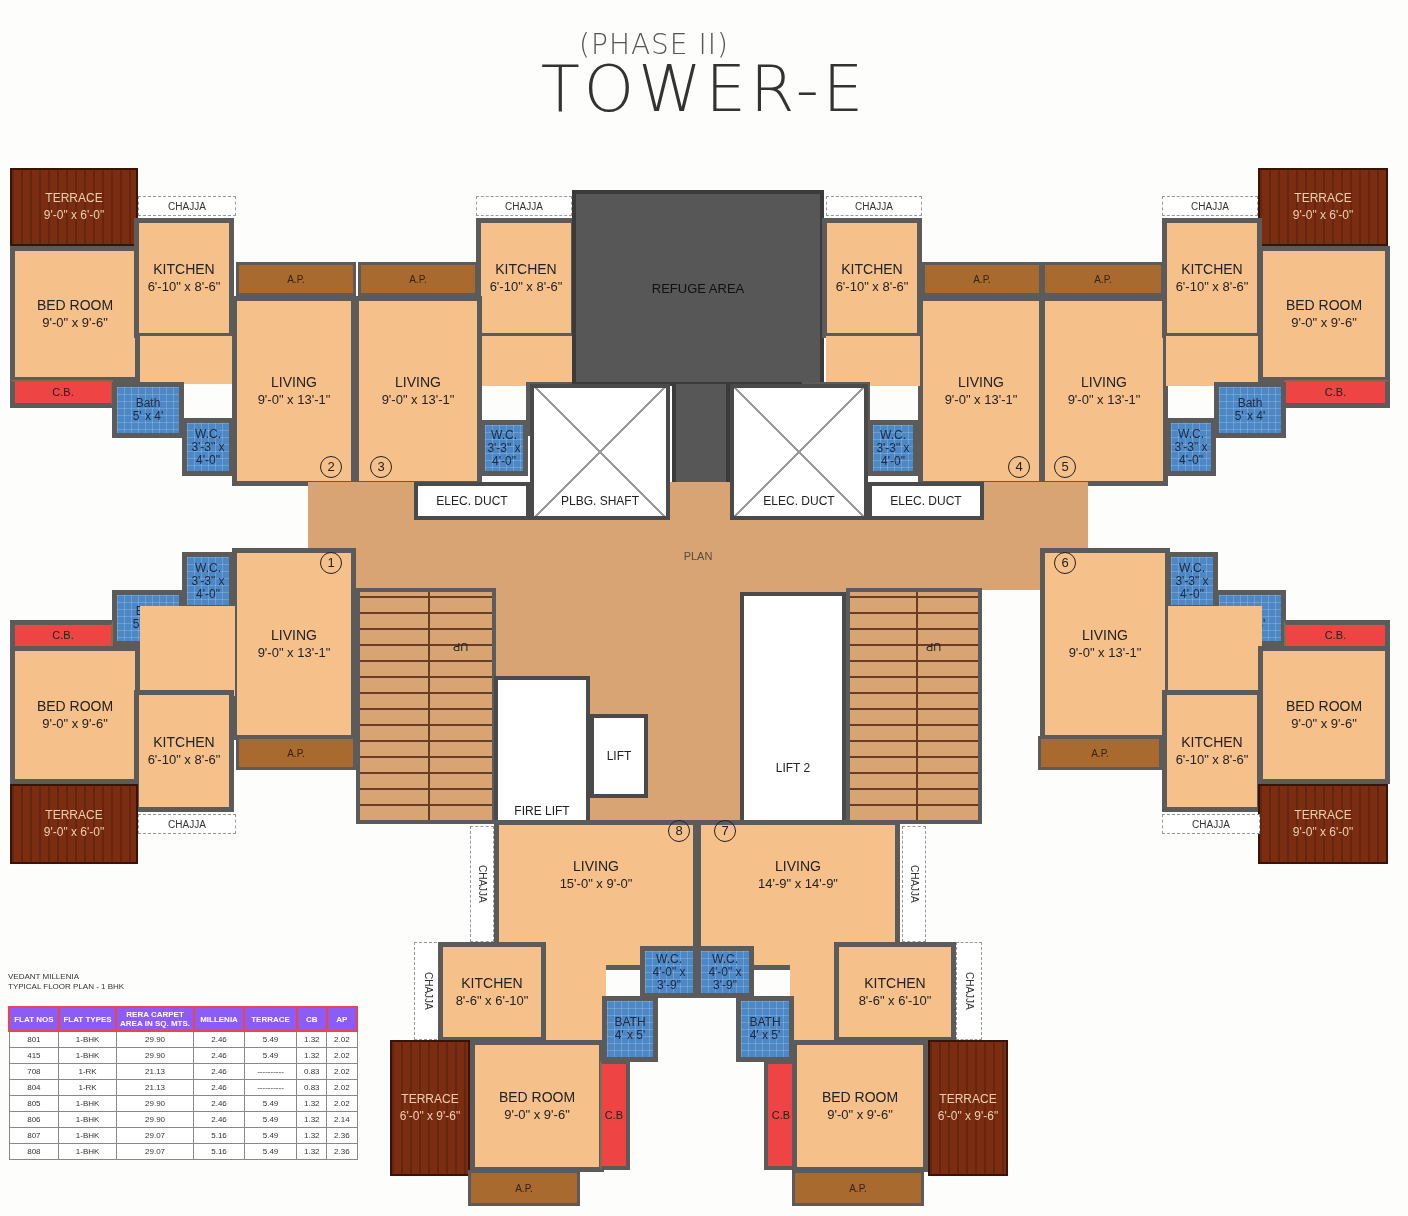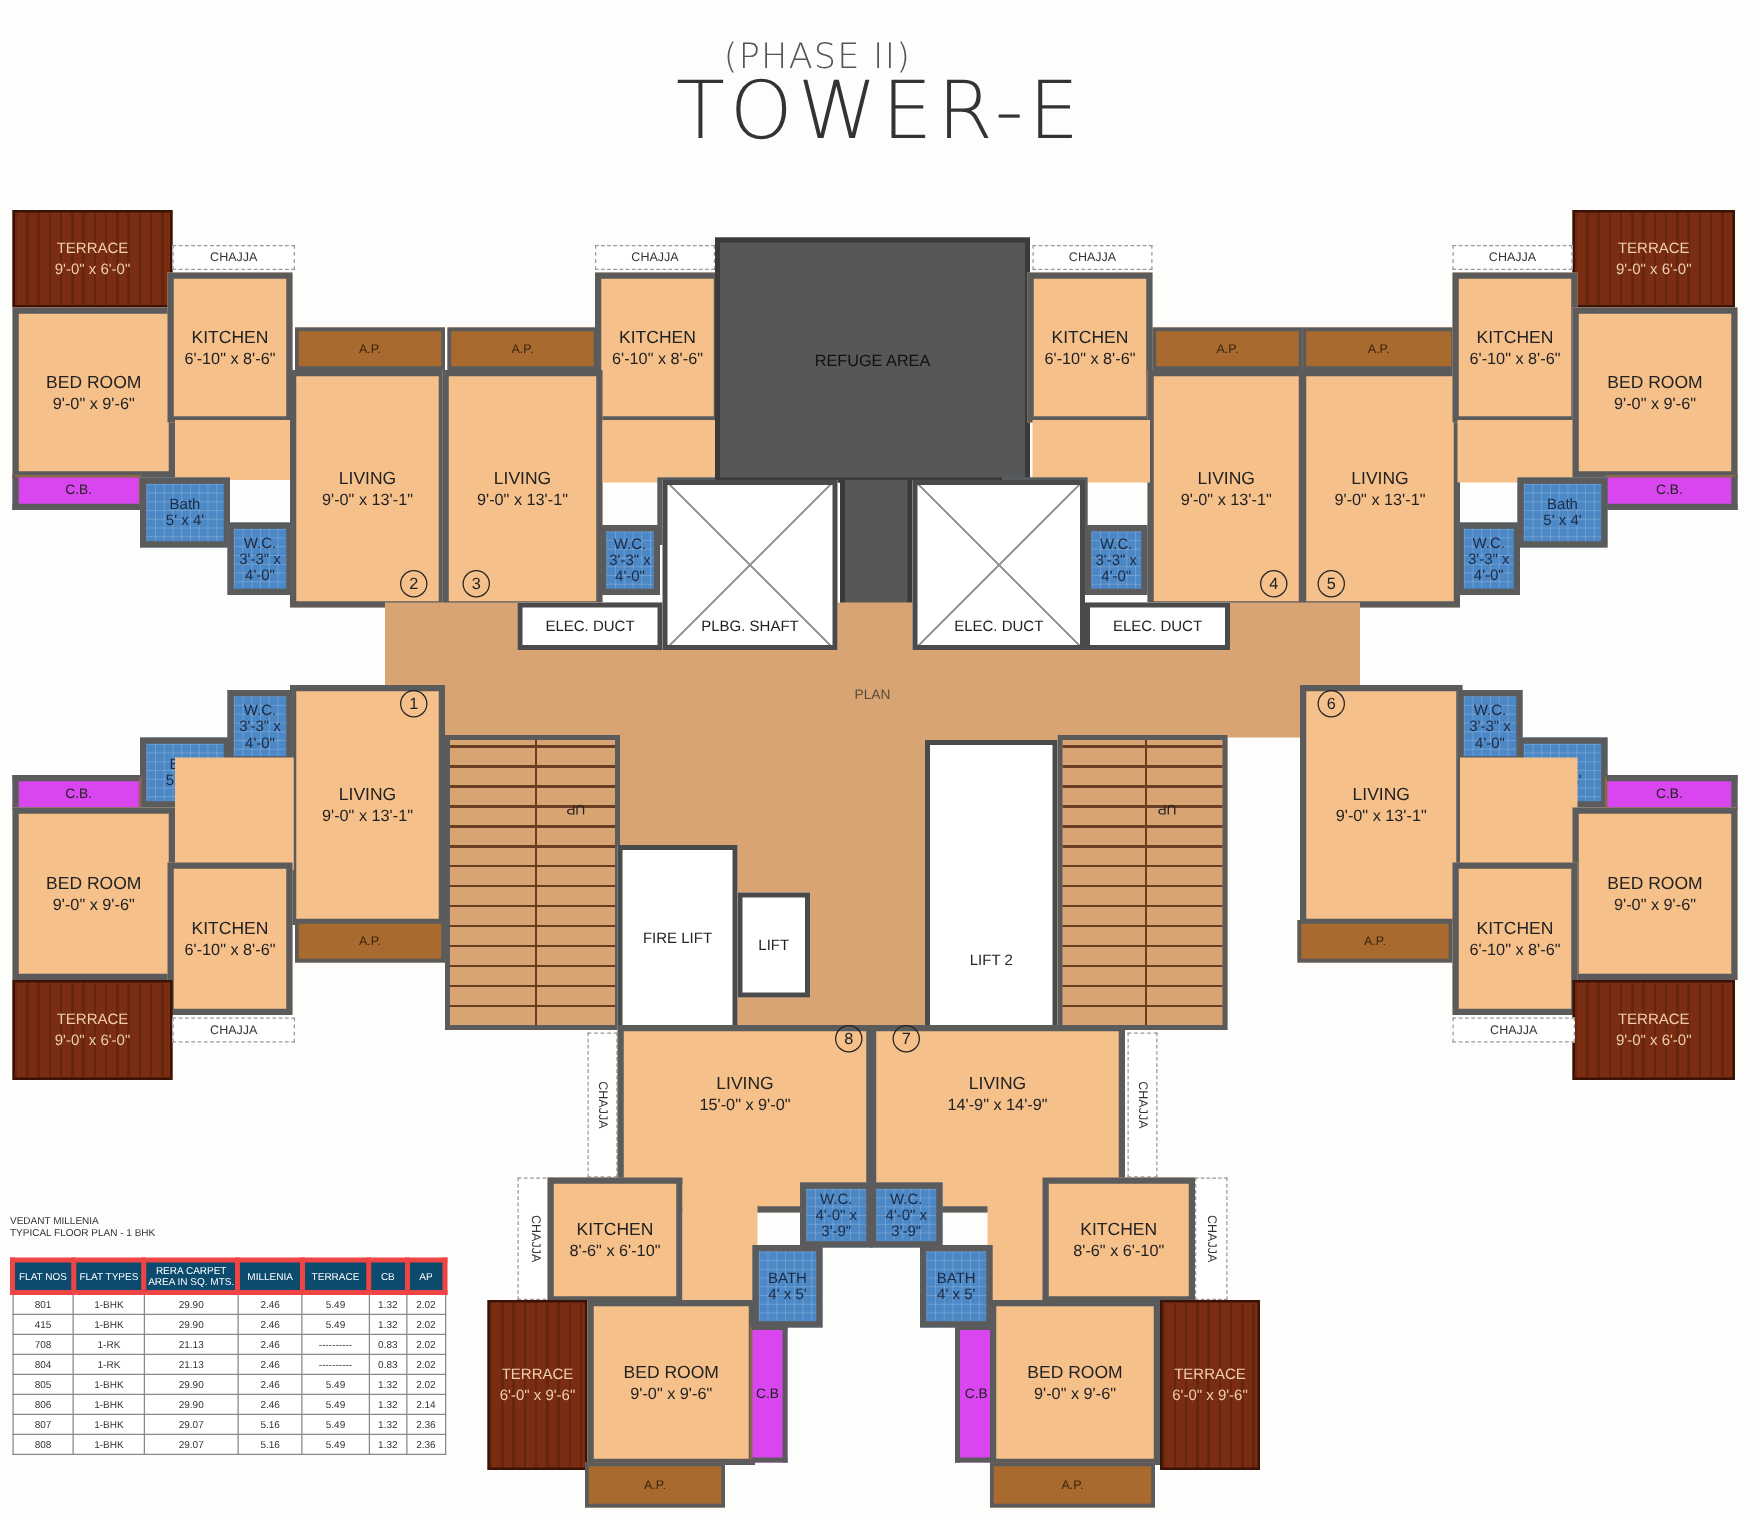--- a/index.html
+++ b/index.html
@@ -12,34 +12,34 @@
   .room .nm{font-size:14px;}
   .room .dim{font-size:13px;}
   .bath{background:#4d88c6;background-image:linear-gradient(rgba(255,255,255,.18) 1px,transparent 1px),linear-gradient(90deg,rgba(255,255,255,.18) 1px,transparent 1px);background-size:7px 7px;font-size:12px;line-height:13px;color:#1b2a44;}
   .bath .nm,.bath .dim{font-size:12px;}
   .terrace{background:#7b2d12;background-image:repeating-linear-gradient(90deg,rgba(0,0,0,.18) 0 2px,transparent 2px 9px);color:#e8c8a8;border:2px solid #3a1206;}
   .terrace .nm,.terrace .dim{font-size:12px;color:#f0cfae;}
   .ap{background:#a86a2e;border:3px solid #5b5b5b;color:#3a220d;font-size:10px;}
   .ap .nm{font-size:10px;}
   .chajja{background:#fff;border:1.5px dashed #999;color:#333;font-size:10px;}
   .chajja .nm{font-size:10px;}
-  .cb{background:#d946ef;border:2px solid #8a6a4a;font-size:11px;}
+  .cb{background:#ef4444;border:2px solid #8a6a4a;font-size:11px;}
   .cb .nm{font-size:11px;}
   .lobby{background:#d8a473;}
   .refuge{background:#575757;border:4px solid #3a3a3a;color:#111;}
   .refuge .nm{font-size:13px;}
   .duct{background:#fff;border:4px solid #4a4a4a;font-size:12px;}
   .duct .nm{font-size:12px;}
   .stairs{background:#d8a473;background-image:repeating-linear-gradient(0deg,transparent 0 13px,#6a3e22 13px 15px);border:4px solid #5b5b5b;}
   .lift{background:#fff;border:4px solid #4a4a4a;font-size:12px;}
   .lift .nm{font-size:12px;}
   .flatno{position:absolute;width:20px;height:20px;border:1.5px solid #222;border-radius:50%;font-size:13px;line-height:20px;text-align:center;background:transparent;}
   .table-wrap{left:8px;top:1006px;width:350px;}
   table{border-collapse:collapse;width:350px;font-size:8px;}
-  th{background:#0c4a6e;color:#fff;font-weight:normal;padding:2px 1px;border:4px solid #ef4444;line-height:9px;}
+  th{background:#8b5cf6;color:#fff;font-weight:bold;padding:2px 1px;border:2px solid #ef4444;line-height:9px;}
   td{border:1px solid #888;text-align:center;padding:3px 1px;background:#fff;color:#333;height:9px;}
   .tbl-cap{left:8px;top:972px;font-size:8px;line-height:10px;color:#333;}
 </style>
 </head>
 <body>
 
 <div class="abs title-sub">(PHASE II)</div>
 <div class="abs title-main">TOWER-E</div>
 
 <div class="room terrace" style="left:10px;top:168px;width:128px;height:78px;">
@@ -185,21 +185,21 @@
     <span class="nm">ELEC. DUCT</span>
   </div>
 
 <div class="room stairs" style="left:356px;top:588px;width:140px;height:236px;background-image:linear-gradient(90deg,transparent 68px,#6a3e22 68px 70px,transparent 70px),repeating-linear-gradient(0deg,transparent 0 14px,#6a3e22 14px 16px);">
   <span class="nm" style="font-size:11px;transform:rotate(180deg);margin-left:70px;margin-bottom:120px;">UP</span>
 </div>
 <div class="room stairs" style="left:846px;top:588px;width:136px;height:236px;background-image:linear-gradient(90deg,transparent 66px,#6a3e22 66px 68px,transparent 68px),repeating-linear-gradient(0deg,transparent 0 14px,#6a3e22 14px 16px);">
   <span class="nm" style="font-size:11px;transform:rotate(180deg);margin-left:40px;margin-bottom:120px;">UP</span>
 </div>
 <div class="room lobby noborder" style="left:496px;top:588px;width:350px;height:236px;"></div>
-<div class="room lift" style="left:494px;top:676px;width:96px;height:148px;">
+<div class="room lift" style="left:494px;top:676px;width:96px;height:148px;justify-content:flex-end;">
     <span class="nm">FIRE LIFT</span>
   </div>
 <div class="room lift" style="left:590px;top:714px;width:58px;height:84px;">
     <span class="nm">LIFT</span>
   </div>
 <div class="room lift" style="left:740px;top:592px;width:106px;height:232px;padding-top:120px;">
     <span class="nm">LIFT 2</span>
   </div>
 
 <div class="room" style="left:232px;top:548px;width:124px;height:192px;">

